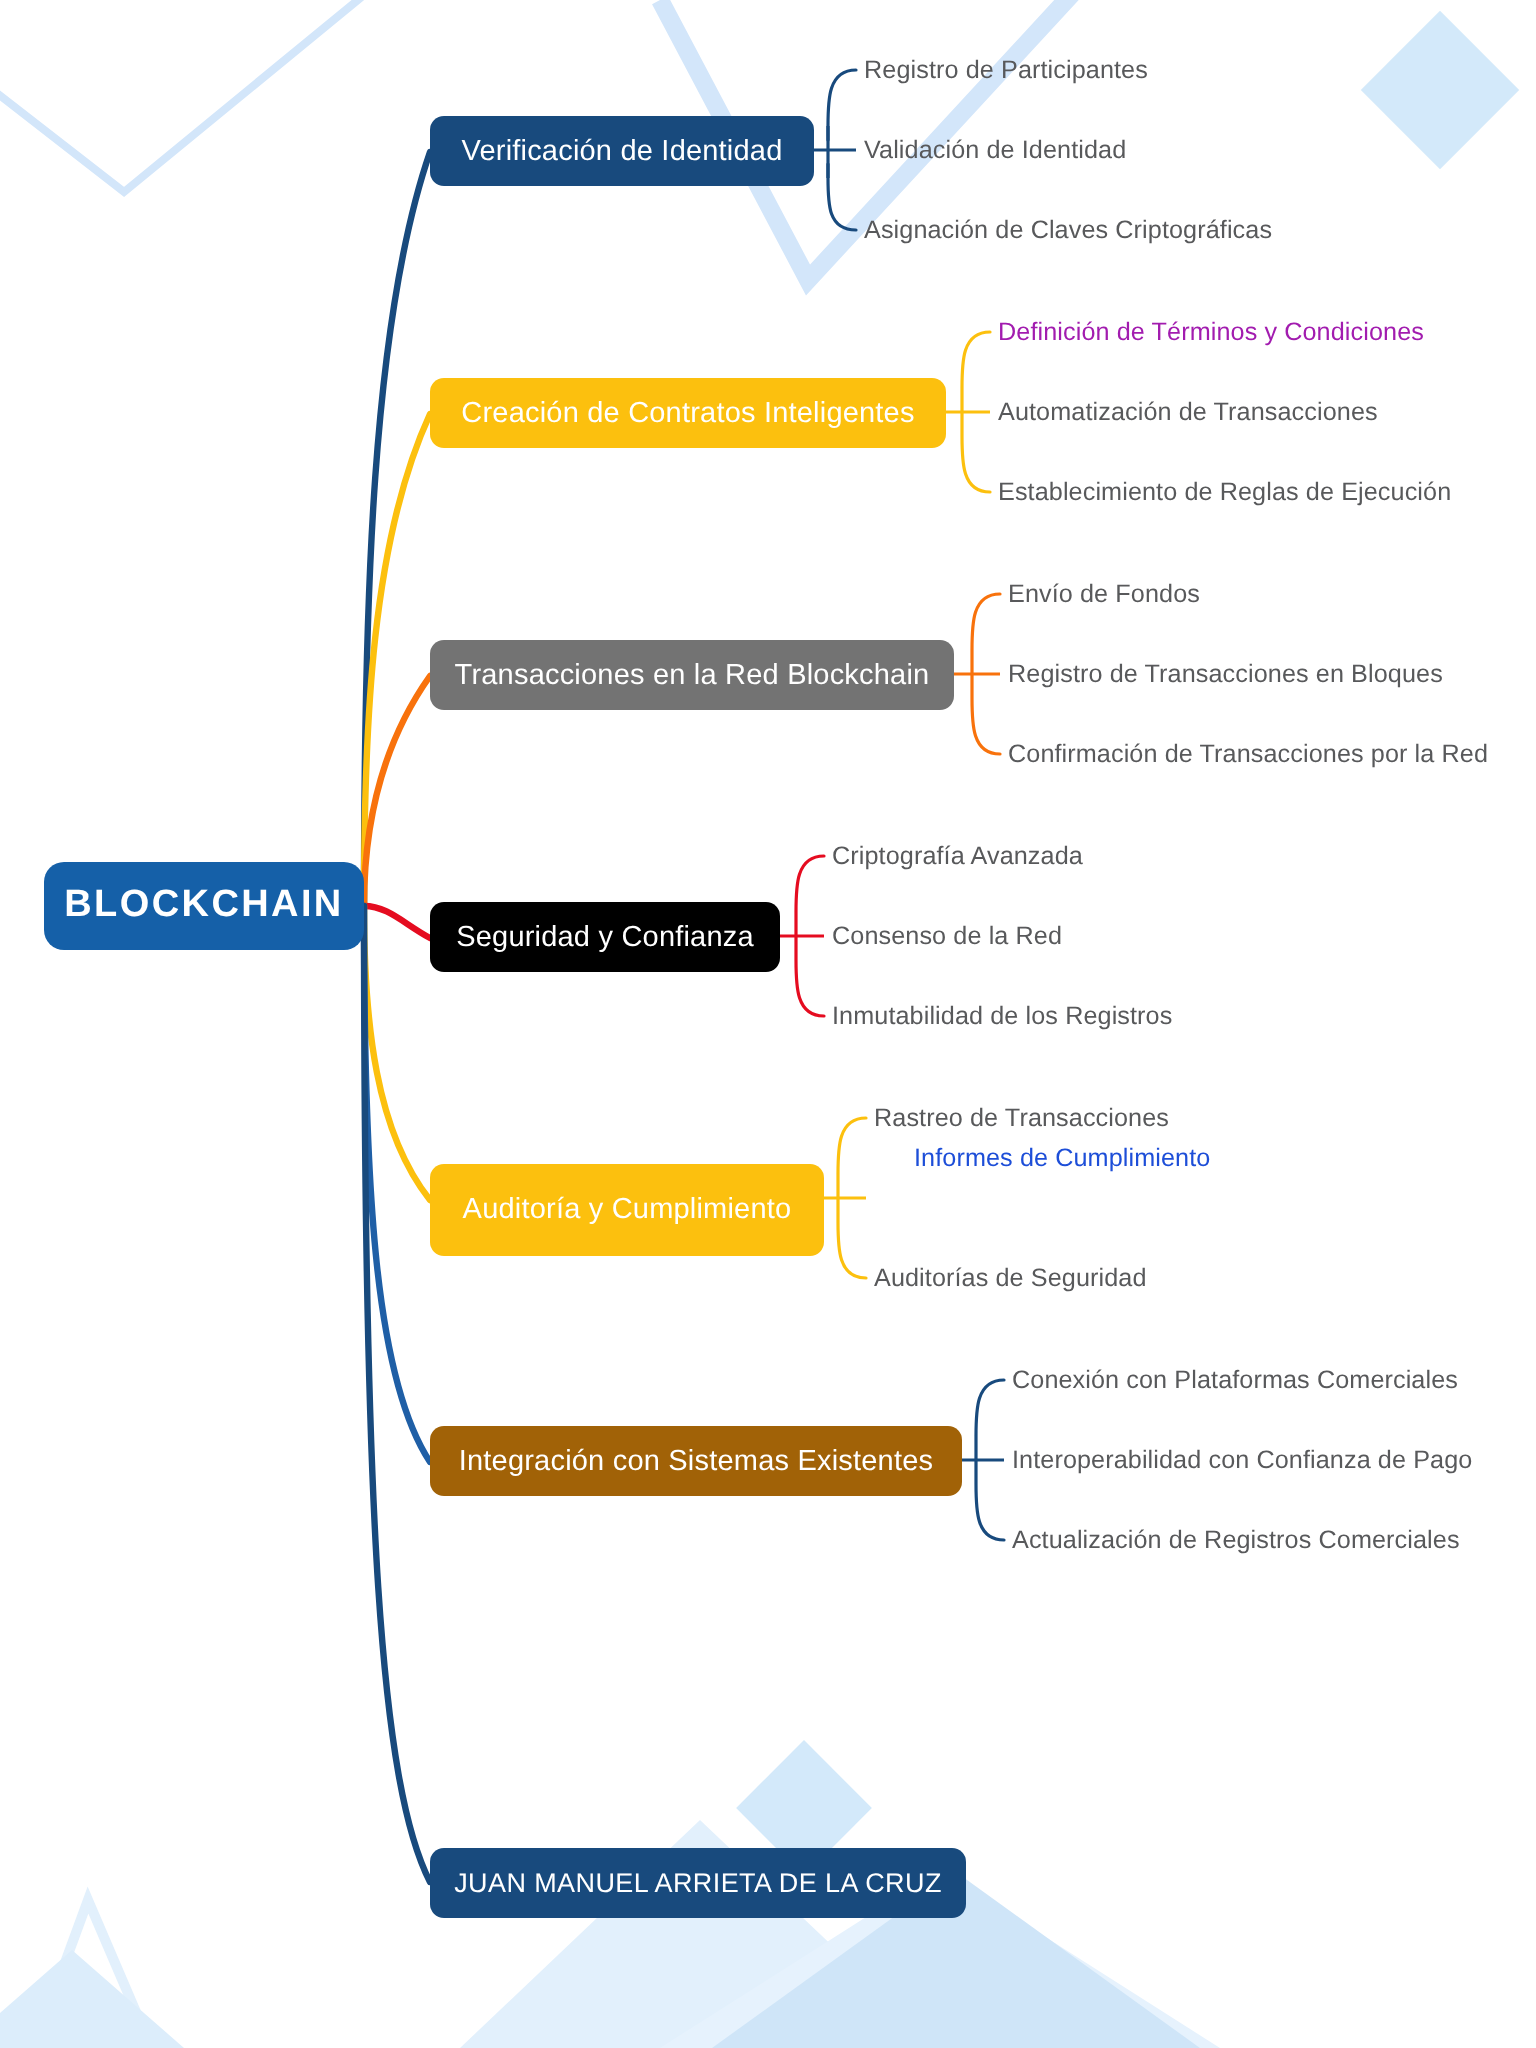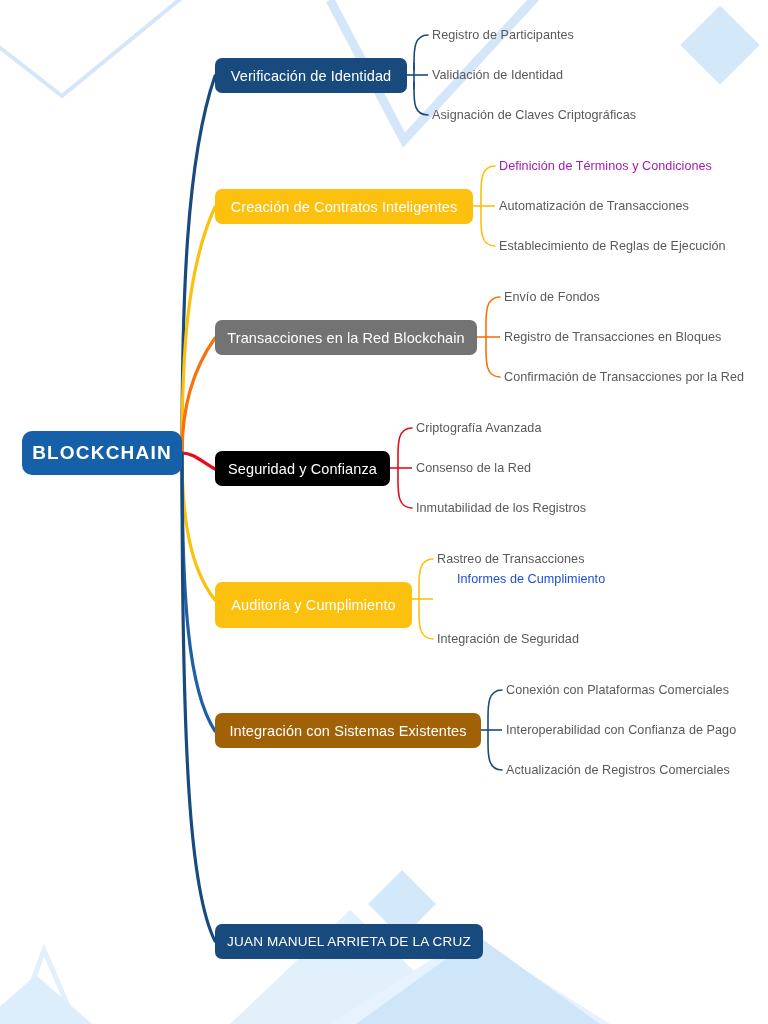--- a/index.html
+++ b/index.html
@@ -130,21 +130,21 @@
         <span>Seguridad y Confianza</span>
       </div>
       <div class="sub-label" style="left: 416px; top: 428px; color: rgb(88, 89, 91);">Criptografía Avanzada</div>
       <div class="sub-label" style="left: 416px; top: 468px; color: rgb(88, 89, 91);">Consenso de la Red</div>
       <div class="sub-label" style="left: 416px; top: 508px; color: rgb(88, 89, 91);">Inmutabilidad de los Registros</div>
       <div class="node" style="left: 215px; top: 582px; width: 197px; height: 46px; background: rgb(252, 192, 14); font-size: 14.5px;">
         <span>Auditoría y Cumplimiento</span>
       </div>
       <div class="sub-label" style="left: 437px; top: 559px; color: rgb(88, 89, 91);">Rastreo de Transacciones</div>
       <div class="sub-label" style="left: 437px; top: 579px; color: #1d4ed8; margin-left: 20px;">Informes de Cumplimiento</div>
-      <div class="sub-label" style="left: 437px; top: 639px; color: rgb(88, 89, 91);">Integración de Seguridad</div>
+      <div class="sub-label" style="left: 437px; top: 639px; color: rgb(88, 89, 91);">Auditorías de Seguridad</div>
       <div class="node" style="left: 215px; top: 713px; width: 266px; height: 35px; background: #a16207; font-size: 14.5px;">
         <span>Integración con Sistemas Existentes</span>
       </div>
       <div class="sub-label" style="left: 506px; top: 690px; color: rgb(88, 89, 91);">Conexión con Plataformas Comerciales</div>
       <div class="sub-label" style="left: 506px; top: 730px; color: rgb(88, 89, 91);">Interoperabilidad con Confianza de Pago</div>
       <div class="sub-label" style="left: 506px; top: 770px; color: rgb(88, 89, 91);">Actualización de Registros Comerciales</div>
     </div>
 
   <div class="node node-author" id="author-node" style="left: 215px; top: 924px; width: 268px; height: 35px; background: rgb(24, 74, 125); font-size: 13.5px;">
     <span>JUAN MANUEL ARRIETA DE LA CRUZ</span>

